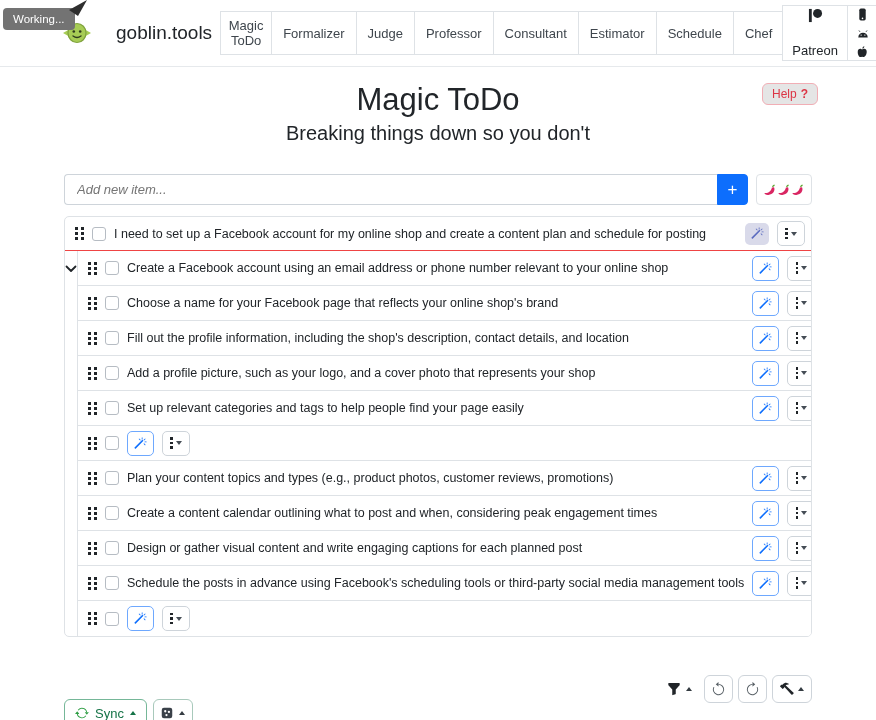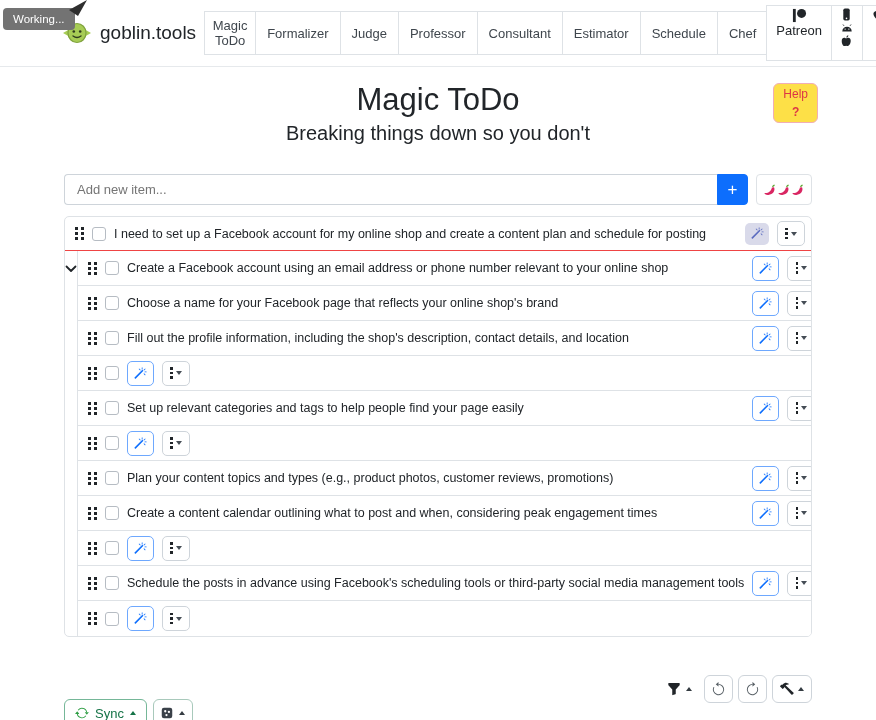--- a/index.html
+++ b/index.html
@@ -16,57 +16,57 @@
     position: absolute; left: 3px; top: 8px; z-index: 50;
     background: #737373; color: #fff;
     font-size: 11.5px; padding: 5px 10px; border-radius: 4px;
   }
   .badge-tail { position: absolute; right: -13px; top: -9px; }
   
   .header {
     height: 67px; background: #fff; border-bottom: 1px solid #e6e9ec;
     display: flex; align-items: center; padding-left: 62px;
   }
-  .brand { display: flex; align-items: center; gap: 8px; margin-right: 8px; }
+  .brand { display: flex; align-items: center; gap: 24px; margin-right: 8px; }
   .brand-name { font-size: 19px; color: #212529; }
   .tabs { display: flex; align-items: center; }
   .tab {
     border: 1px solid #dee2e6; margin-left: -1px; background: #fff;
     min-height: 44px; display: flex; align-items: center; justify-content: center;
     padding: 11px 11px; font-size: 13px; color: #3f464d; text-align: center; cursor: pointer;
   }
   .tab:first-child { margin-left: 0; width: 52px; padding: 2px 6px; }
   .nav-right { display: flex; align-items: stretch; margin-left: -1px; }
   .nav-box {
     border: 1px solid #dee2e6; margin-left: -1px; background: #fff;
     height: 56px; display: flex; flex-direction: column;
-    align-items: center; justify-content: flex-start;
+    align-items: center; justify-content: space-between;
     padding: 2px 9px; font-size: 13px; color: #212529; cursor: pointer;
     align-self: center;
   }
   .mobile-box { gap: 3px; }
   
   .title-section { position: relative; width: 748px; margin: 0 auto; }
   .page-title { font-size: 31px; font-weight: 400; text-align: center; margin: 15px 0 4px; }
   .page-subtitle { font-size: 20px; font-weight: 400; text-align: center; margin: 0 0 29px; }
   .help-btn {
     position: absolute; right: -6px; top: 1px;
-    border: 1px solid #f1aeb5; border-radius: 6px; background: #fde047;
+    border: 1px solid #f1aeb5; border-radius: 6px; background: #e5e5e5;
     color: #dc3545; font-size: 12px; padding: 3px 9px; cursor: pointer;
-    display: flex; align-items: center; gap: 4px; font-family: inherit; flex-direction: column;
+    display: flex; align-items: center; gap: 4px; font-family: inherit;
   }
   .help-q { font-weight: 700; }
   
   .container { width: 748px; margin: 0 auto; }
   .add-row { display: flex; margin-bottom: 11px; }
   .input-group { display: flex; flex: 1; }
   .add-input {
     flex: 1; height: 31px; border: 1px solid #ced4da; border-right: none;
     border-radius: 4px 0 0 4px; padding: 0 12px; font-size: 13px;
-    color: #212529; outline: none; font-family: inherit;
+    color: #212529; outline: none; font-family: inherit; font-style: italic;
   }
   .add-btn {
     width: 31px; height: 31px; background: #0d6efd; border: 1px solid #0d6efd;
     border-radius: 0 4px 4px 0; color: #fff; font-size: 17px; line-height: 1;
     display: flex; align-items: center; justify-content: center; cursor: pointer;
   }
   .pepper-btn {
     margin-left: 8px; height: 31px; padding: 0 6px; background: #fff;
     border: 1px solid #dee2e6; border-radius: 4px; cursor: pointer;
     display: flex; align-items: center;
@@ -394,20 +394,21 @@
                   <rect width="3" height="3"></rect>
                   <rect x="6" width="3" height="3"></rect>
                   <rect y="5" width="3" height="3"></rect>
                   <rect x="6" y="5" width="3" height="3"></rect>
                   <rect y="10" width="3" height="3"></rect>
                   <rect x="6" y="10" width="3" height="3"></rect>
                 </g>
               </svg>
       </span>
       <input type="checkbox" class="todo-checkbox" style="">
+      <span class="row-text">Add a profile picture, such as your logo, and a cover photo that represents your shop</span>
       <button class="wand-btn">
         <svg width="13" height="13" viewBox="0 0 16 16">
           <path d="M9.5 2.672a.5.5 0 1 0 1 0V.843a.5.5 0 0 0-1 0v1.829Zm4.5.035A.5.5 0 0 0 13.293 2L12 3.293a.5.5 0 1 0 .707.707L14 2.707ZM7.293 4A.5.5 0 1 0 8 3.293L6.707 2A.5.5 0 0 0 6 2.707L7.293 4Zm7.864 2.5a.5.5 0 1 0 0-1h-1.829a.5.5 0 0 0 0 1h1.829ZM13.293 10A.5.5 0 1 0 14 9.293L12.707 8a.5.5 0 1 0-.707.707L13.293 10Zm-1.939-4.94a.5.5 0 0 0 0-.706l-.708-.708a.5.5 0 0 0-.707 0L.646 12.94a.5.5 0 0 0 0 .707l.708.708a.5.5 0 0 0 .707 0L11.354 5.06Z" fill="#0d6efd"></path>
         </svg>
       </button>
       <button class="menu-btn">
         <span class="dots-col">
                 <i></i>
                 <i></i>
                 <i></i>
@@ -542,20 +543,21 @@
                   <rect width="3" height="3"></rect>
                   <rect x="6" width="3" height="3"></rect>
                   <rect y="5" width="3" height="3"></rect>
                   <rect x="6" y="5" width="3" height="3"></rect>
                   <rect y="10" width="3" height="3"></rect>
                   <rect x="6" y="10" width="3" height="3"></rect>
                 </g>
               </svg>
       </span>
       <input type="checkbox" class="todo-checkbox" style="">
+      <span class="row-text">Design or gather visual content and write engaging captions for each planned post</span>
       <button class="wand-btn">
         <svg width="13" height="13" viewBox="0 0 16 16">
           <path d="M9.5 2.672a.5.5 0 1 0 1 0V.843a.5.5 0 0 0-1 0v1.829Zm4.5.035A.5.5 0 0 0 13.293 2L12 3.293a.5.5 0 1 0 .707.707L14 2.707ZM7.293 4A.5.5 0 1 0 8 3.293L6.707 2A.5.5 0 0 0 6 2.707L7.293 4Zm7.864 2.5a.5.5 0 1 0 0-1h-1.829a.5.5 0 0 0 0 1h1.829ZM13.293 10A.5.5 0 1 0 14 9.293L12.707 8a.5.5 0 1 0-.707.707L13.293 10Zm-1.939-4.94a.5.5 0 0 0 0-.706l-.708-.708a.5.5 0 0 0-.707 0L.646 12.94a.5.5 0 0 0 0 .707l.708.708a.5.5 0 0 0 .707 0L11.354 5.06Z" fill="#0d6efd"></path>
         </svg>
       </button>
       <button class="menu-btn">
         <span class="dots-col">
                 <i></i>
                 <i></i>
                 <i></i>

